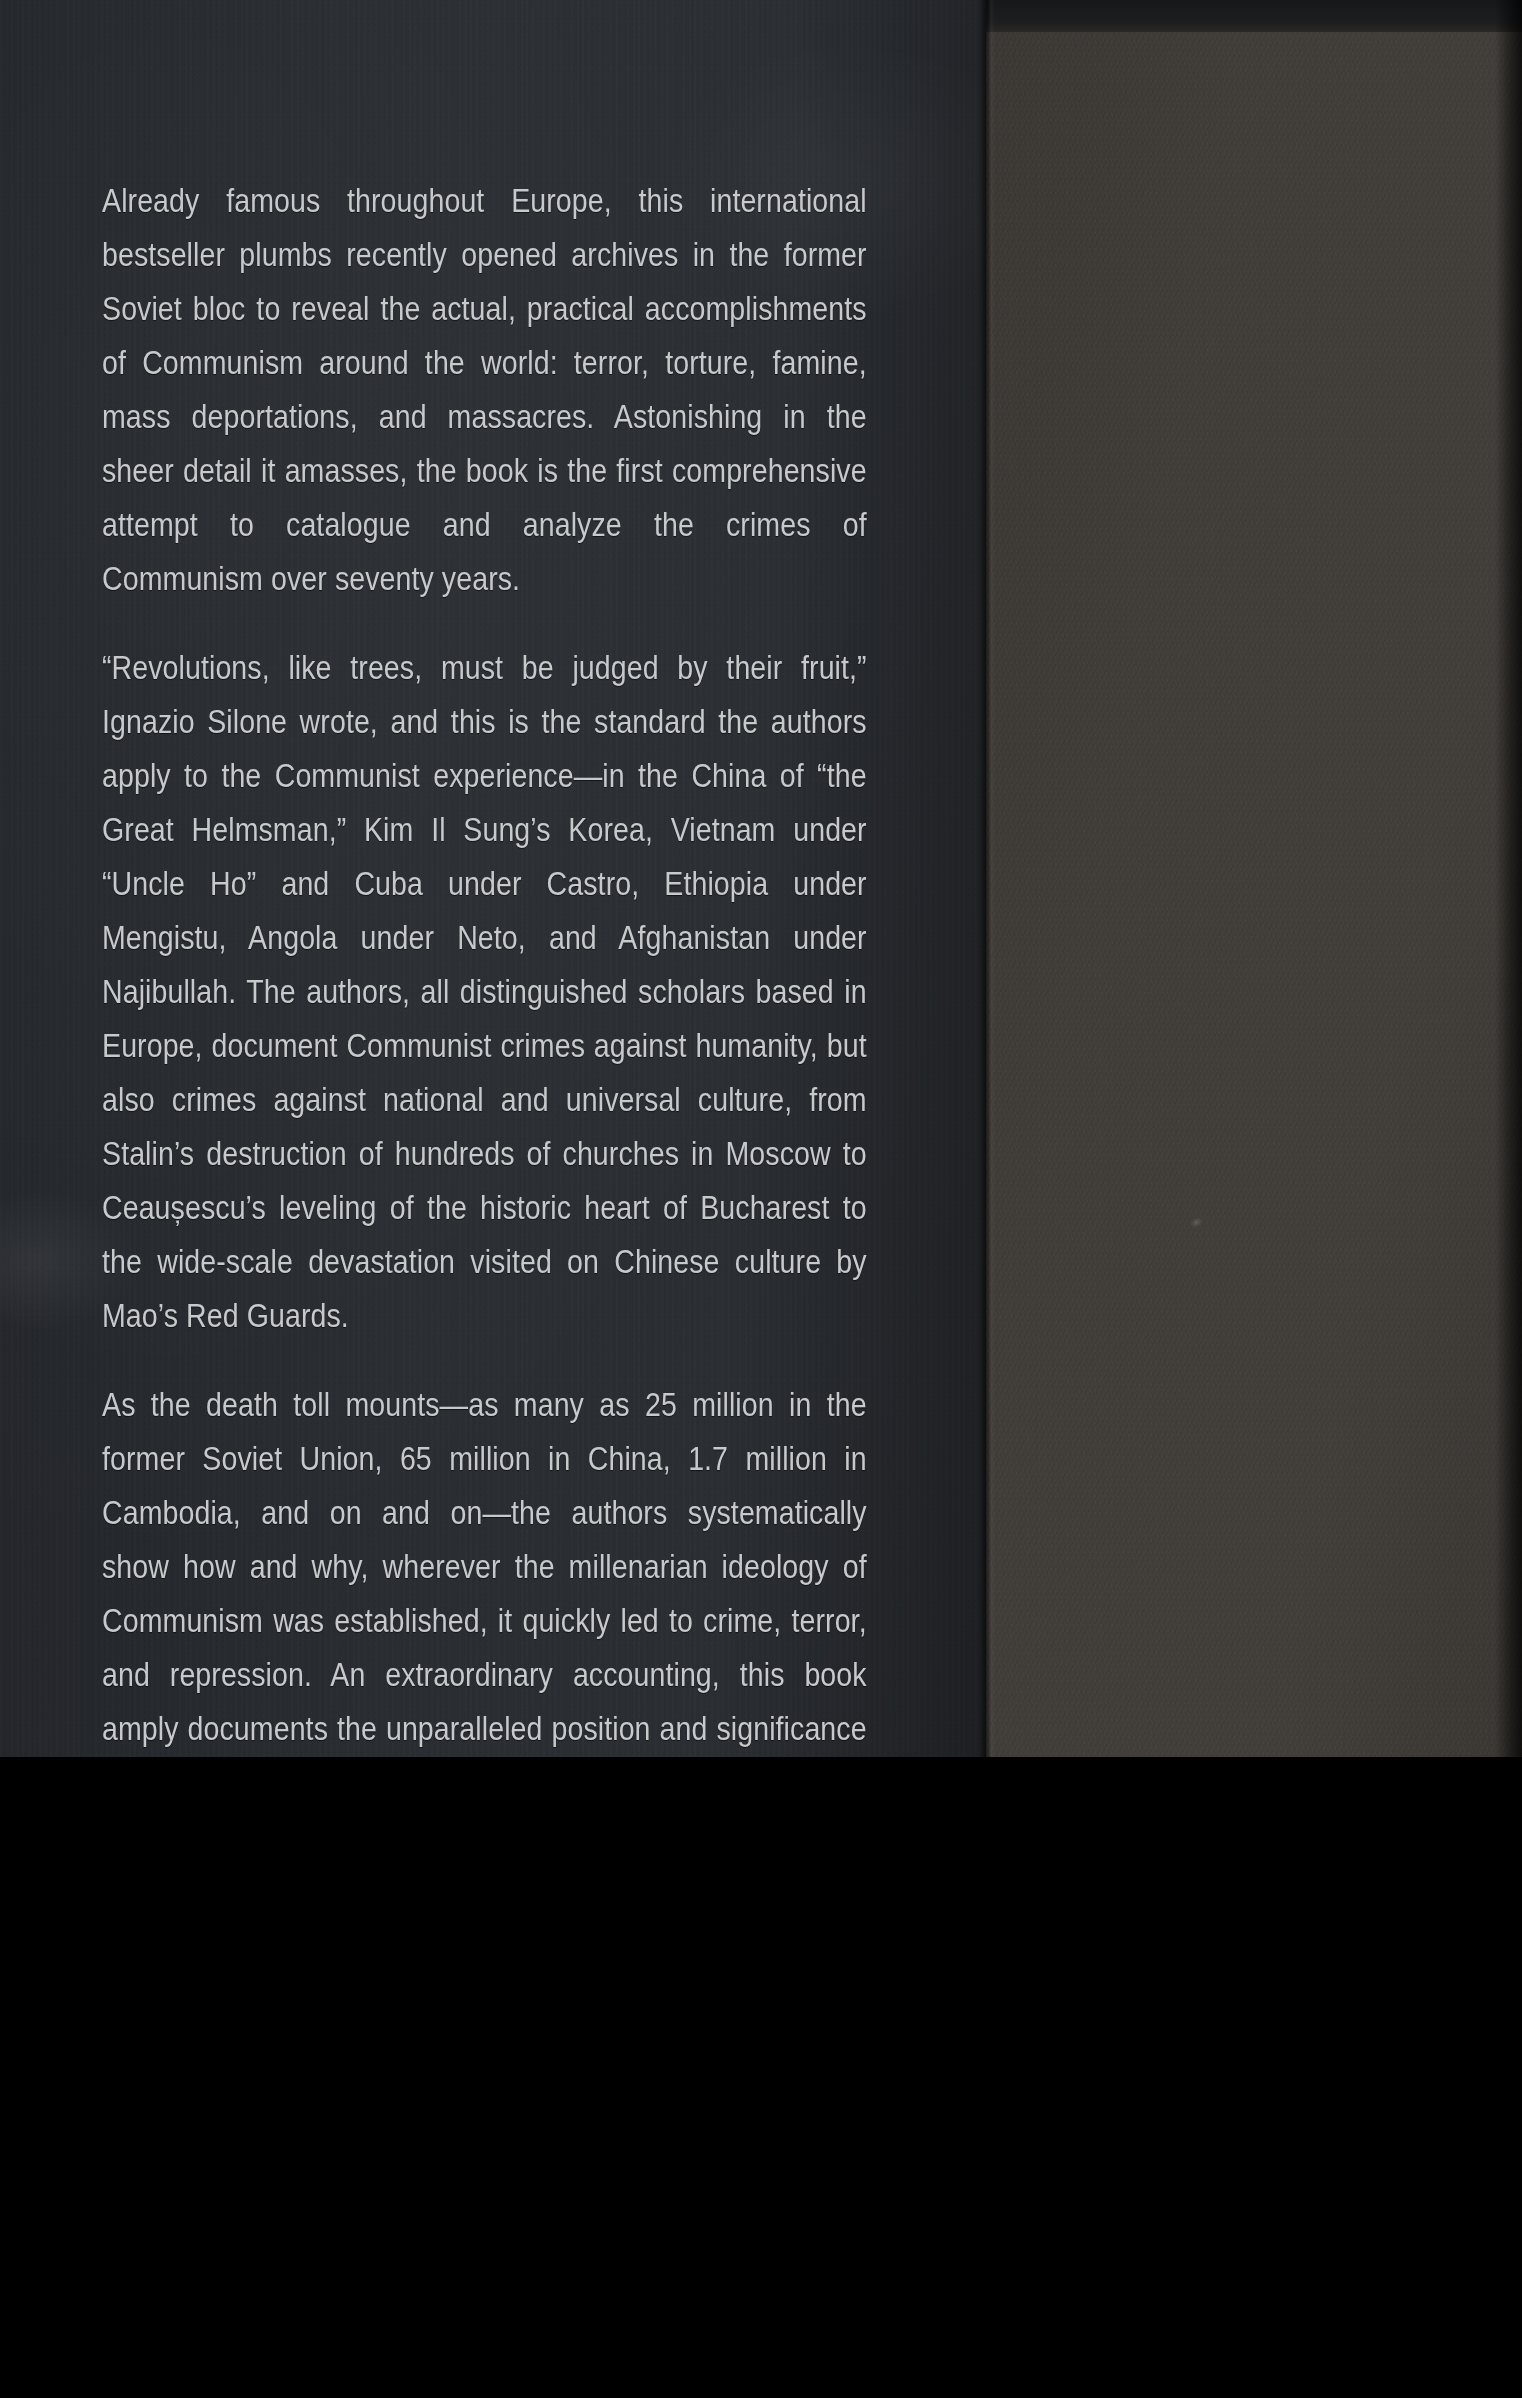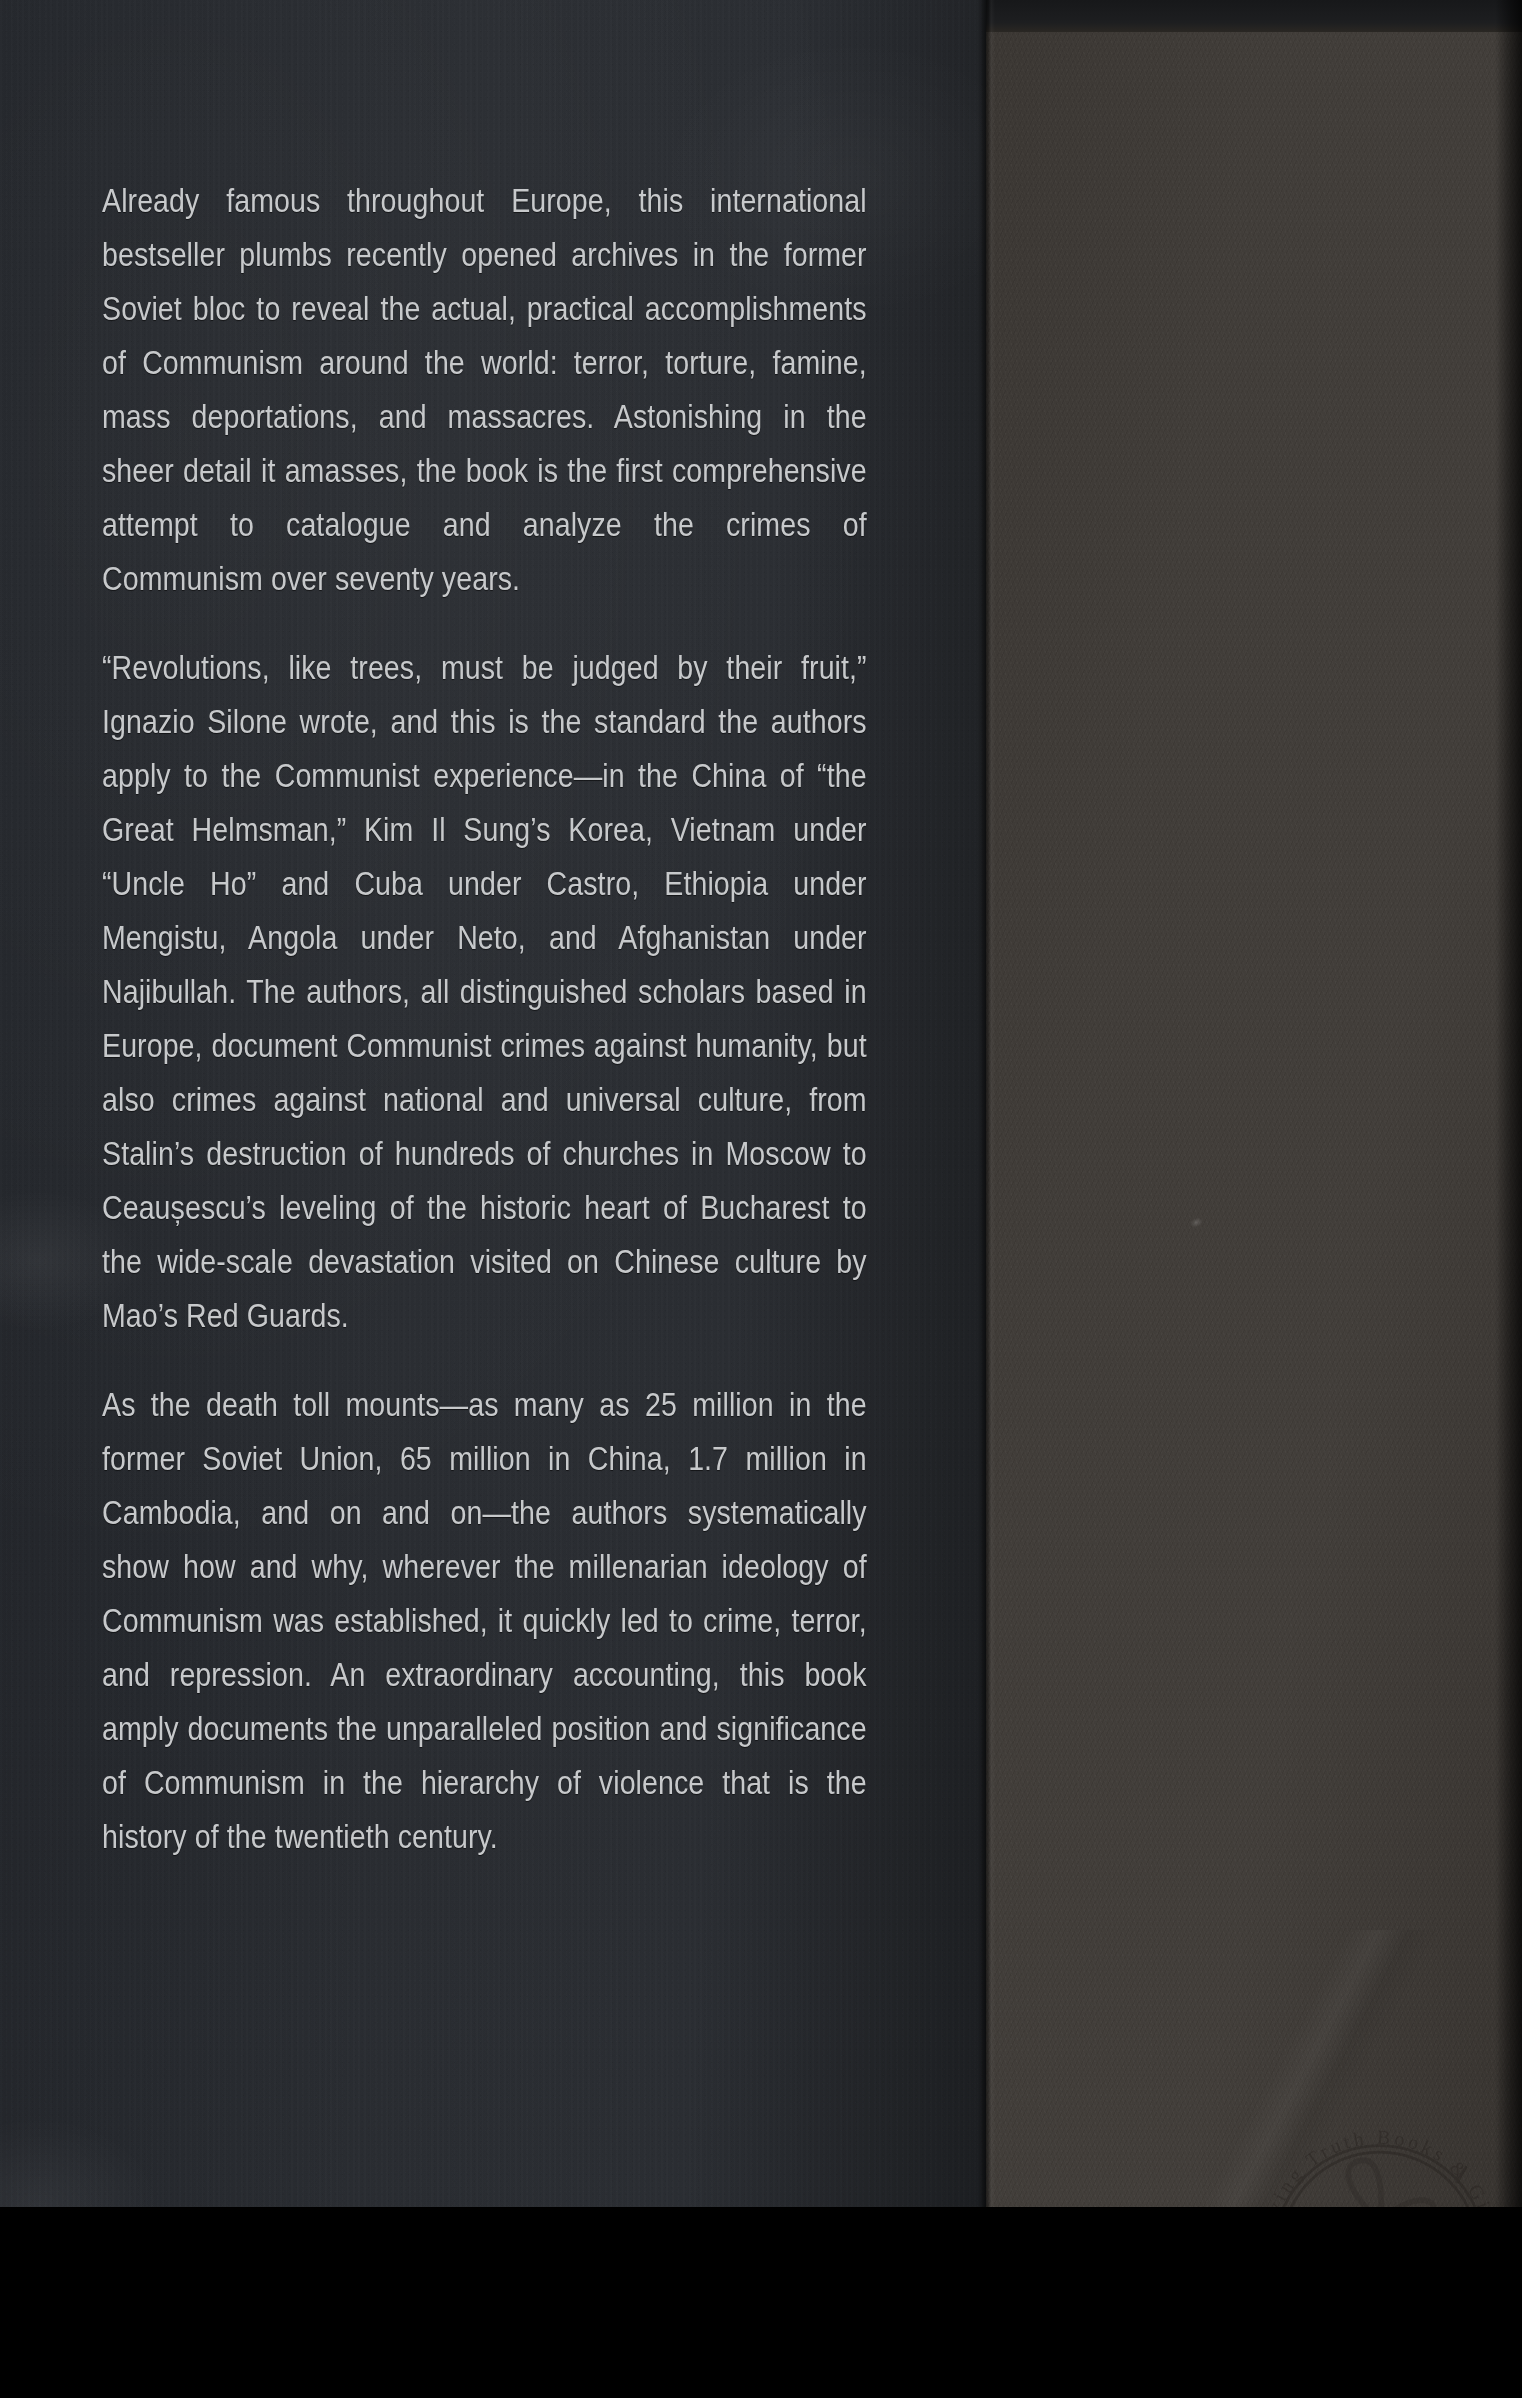--- a/index.html
+++ b/index.html
@@ -8,21 +8,21 @@
     padding: 0;
     background: #000;
   }
   body {
     font-family: "Liberation Sans", sans-serif;
   }
 
   #page {
     position: relative;
     width: 1522px;
-    height: 2207px;
+    height: 1757px;
     overflow: hidden;
     background: #1d1f22;
   }
 
   
   .flap {
     position: absolute;
     left: 0;
     top: 0;
     width: 986px;

